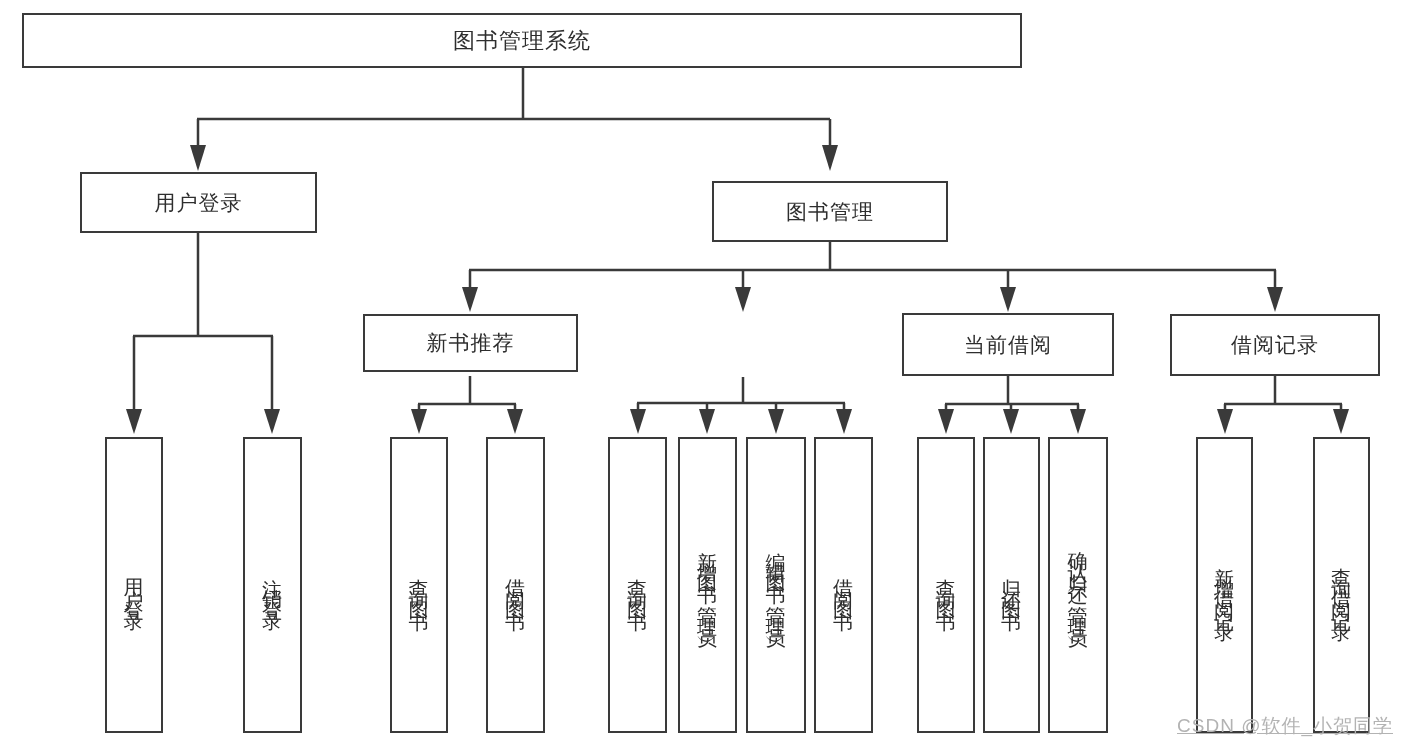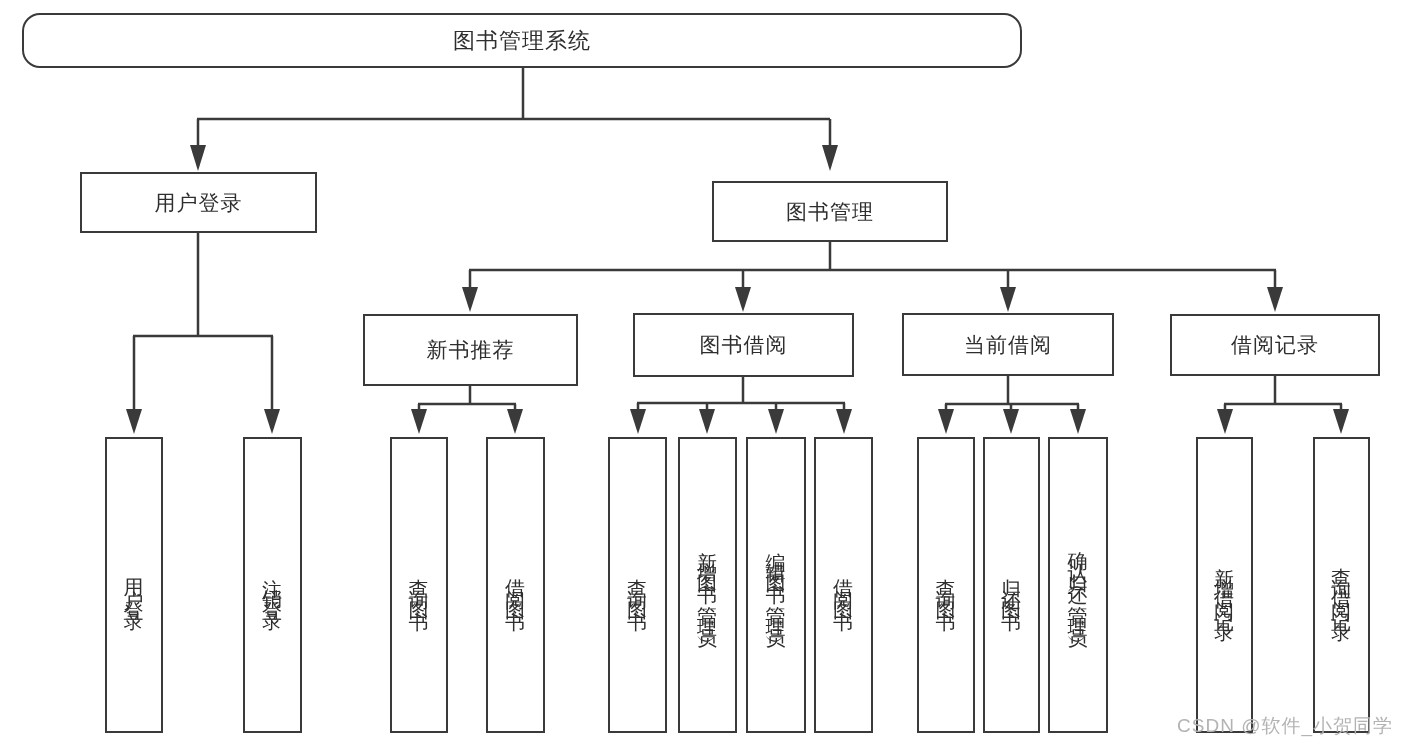--- a/index.html
+++ b/index.html
@@ -56,20 +56,21 @@
     color: #2e2e2e;
   }
   #watermark {
     position: absolute;
     right: 12px;
     bottom: 8px;
     font-size: 19px;
     color: #b3b3b3;
     letter-spacing: 1px;
     white-space: nowrap;
+    text-decoration: underline;
   }
 </style>
 </head>
 <body>
 
 <div id="stage">
 
   <svg id="connectors" viewBox="0 0 1405 747" xmlns="http://www.w3.org/2000/svg">
     <g stroke="#3a3a3a" stroke-width="2.5" fill="none">
 
@@ -110,27 +111,26 @@
 
       <path d="M938 409 L954 409 L946 434 Z"></path>
       <path d="M1003 409 L1019 409 L1011 434 Z"></path>
       <path d="M1070 409 L1086 409 L1078 434 Z"></path>
 
       <path d="M1217 409 L1233 409 L1225 434 Z"></path>
       <path d="M1333 409 L1349 409 L1341 434 Z"></path>
     </g>
   </svg>
 
-  <div class="box root" style="left:22px; top:13px; width:1000px; height:55px;border-radius:18px;">图书管理系统</div>
+  <div class="box root" style="left:22px; top:13px; width:1000px; height:55px;">图书管理系统</div>
 
   <div class="box" style="left:80px; top:172px; width:237px; height:61px;">用户登录</div>
   <div class="box" style="left:712px; top:172px; width:236px; height:61px;margin-top:9px;">图书管理</div>
 
-  <div class="box" style="left:363px; top:314px; width:215px; height:72px;">新书推荐</div>
-  <div class="box" style="left:633px; top:313px; width:221px; height:64px;">图书借阅</div>
+  <div class="box" style="left:363px; top:314px; width:215px; height:58px;">新书推荐</div>
   <div class="box" style="left:1170px; top:314px; width:210px; height:62px;">借阅记录</div>
   <div class="box" style="left:902px; top:313px; width:212px; height:63px;">当前借阅</div>
 
   <div class="vbox" style="left:105px; top:437px; width:58px; height:296px;">
     <span>用户登录</span>
   </div>
   <div class="vbox" style="left:243px; top:437px; width:59px; height:296px;">
     <span>注销登录</span>
   </div>
 

